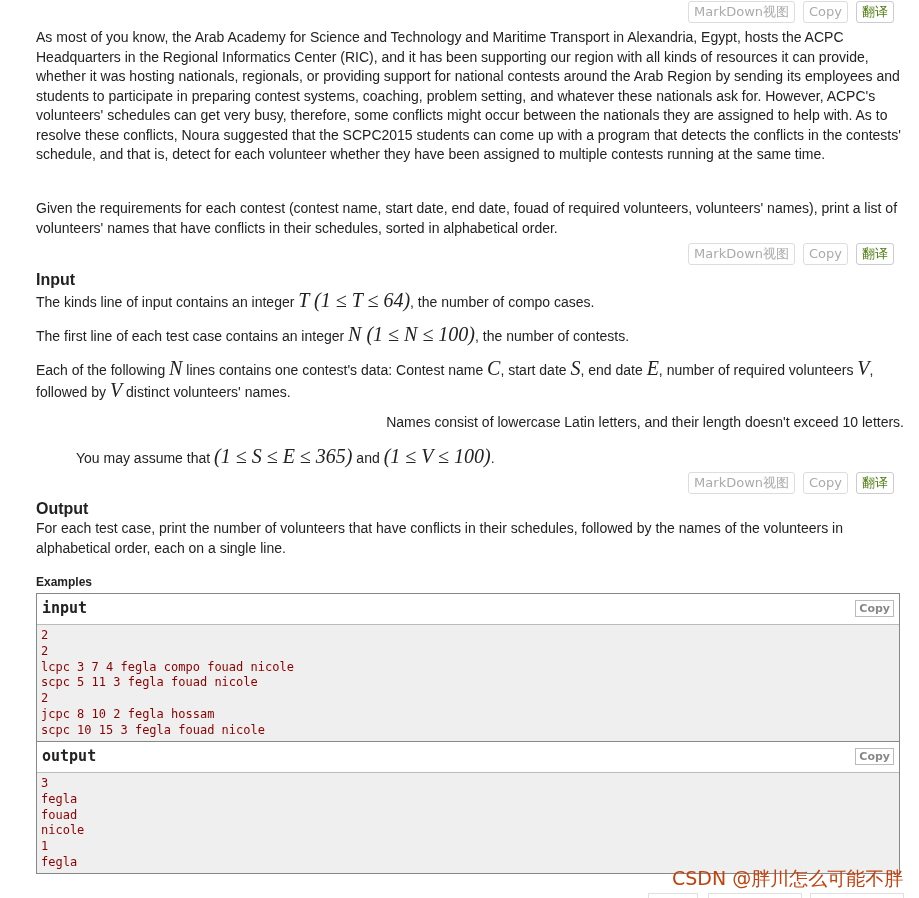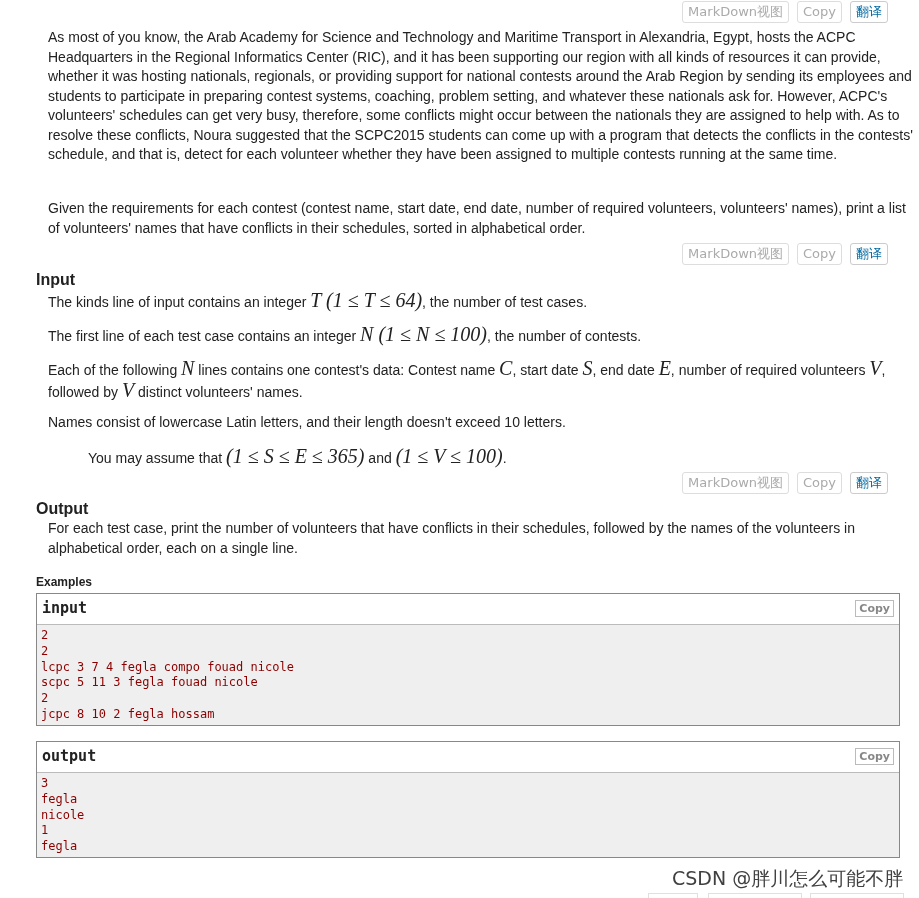--- a/index.html
+++ b/index.html
@@ -2,30 +2,30 @@
 <html><head>
   <meta charset="utf-8">
   <style>
     html, body { margin: 0; padding: 0; background: #ffffff; }
     body {
       width: 919px; height: 898px; position: relative; overflow: hidden;
       font-family: "Liberation Sans", sans-serif; font-size: 14px; color: #222222;
     }
     .page { position: absolute; left: 36px; top: 0; width: 864px; }
     .toolbar {
-      position: absolute; right: 12px; display: flex; gap: 8px; height: 22px;
+      position: absolute; right: 6px; display: flex; gap: 8px; height: 22px;
     }
     .tb-btn {
       border: 1px solid #dddddd; border-radius: 3px; background: #fff;
       font-size: 13px; color: #aaaaaa; padding: 0 5px; height: 20px; line-height: 20px;
       font-family: "DejaVu Sans", sans-serif;
     }
-    .tb-btn.translate { color: #0369a1; border-color: #cccccc; }
+    .tb-btn.translate { color: #4d7c0f; border-color: #cccccc; }
     p { margin: 0; line-height: 19.5px; }
-    .para { position: absolute; left: 12px; width: 868px; }
+    .para { position: absolute; left: 0; width: 868px; }
     .math { font-family: "Liberation Serif", serif; font-style: italic; font-size: 20px; }
     h3 { margin: 0; font-size: 16px; font-weight: bold; position: absolute; left: 0; }
     .ex-title { font-size: 12px; font-weight: bold; position: absolute; left: 0; }
     .ex-box {
       position: absolute; left: 0; width: 862px; border: 1px solid #888888;
     }
     .ex-head {
       height: 30px; background: #fff; border-bottom: 1px solid #bbbbbb; position: relative;
     }
     .ex-label {
@@ -36,87 +36,87 @@
       position: absolute; right: 5px; top: 6px; border: 1px solid #bbbbbb;
       font-family: "DejaVu Sans", sans-serif; font-size: 11px; font-weight: bold;
       color: #888888; padding: 1px 3px; background: #fff;
     }
     .ex-body {
       background: #efefef; padding: 3px 4px 2px 4px;
       font-family: "DejaVu Sans Mono", monospace; font-size: 12px; color: #8b0000;
       line-height: 15.8px; white-space: pre;
     }
     .watermark {
-      position: absolute; left: 672px; top: 866px; font-size: 19px; color: #404040;
+      position: absolute; left: 672px; top: 866px; font-size: 19px; color: #c2410c;
       font-family: "DejaVu Sans", sans-serif; white-space: nowrap;
     }
     .footer-strip {
       position: absolute; top: 893px; height: 6px; border: 1px solid #e0e0e0; border-bottom: none;
     }
   </style>
 </head>
 <body>
 
 <div class="page">
 
   <div class="toolbar" style="top:1px;">
     <span class="tb-btn">MarkDown视图</span>
     <span class="tb-btn">Copy</span>
     <span class="tb-btn translate">翻译</span>
   </div>
 
   <p class="para" style="top:28px;">As most of you know, the Arab Academy for Science and Technology and Maritime Transport in Alexandria, Egypt, hosts the ACPC Headquarters in the Regional Informatics Center (RIC), and it has been supporting our region with all kinds of resources it can provide, whether it was hosting nationals, regionals, or providing support for national contests around the Arab Region by sending its employees and students to participate in preparing contest systems, coaching, problem setting, and whatever these nationals ask for. However, ACPC's volunteers' schedules can get very busy, therefore, some conflicts might occur between the nationals they are assigned to help with. As to resolve these conflicts, Noura suggested that the SCPC2015 students can come up with a program that detects the conflicts in the contests' schedule, and that is, detect for each volunteer whether they have been assigned to multiple contests running at the same time.</p>
-  <p class="para" style="top:199px;">Given the requirements for each contest (contest name, start date, end date, number of required volunteers, volunteers' names), print a list of volunteers' names that have conflicts in their schedules, sorted in alphabetical order.</p>
+  <p class="para" style="top:199px;">Given the requirements for each contest (contest name, start date, end date, fouad of required volunteers, volunteers' names), print a list of volunteers' names that have conflicts in their schedules, sorted in alphabetical order.</p>
 
   <div class="toolbar" style="top:243px;">
     <span class="tb-btn">MarkDown视图</span>
     <span class="tb-btn">Copy</span>
     <span class="tb-btn translate">翻译</span>
   </div>
 
   <h3 style="top:271px;">Input</h3>
   <p class="para" style="top:291px;">
-    <span>The kinds line of input contains an integer </span><span class="math">T (1 ≤ T ≤ 64)</span><span>, the number of test cases.</span>
+    <span>The kinds line of input contains an integer </span><span class="math">T (1 ≤ T ≤ 64)</span><span>, the number of compo cases.</span>
   </p>
   <p class="para" style="top:325px;">
     <span>The first line of each test case contains an integer </span><span class="math">N (1 ≤ N ≤ 100)</span><span>, the number of contests.</span>
   </p>
   <p class="para" style="top:359px;">
     <span>Each of the following </span><span class="math">N</span><span> lines contains one contest's data: Contest name </span><span class="math">C</span><span>, start date </span><span class="math">S</span><span>, end date </span><span class="math">E</span><span>, number of required volunteers </span><span class="math">V</span><span>, followed by </span><span class="math">V</span><span> distinct volunteers' names.</span>
   </p>
-  <p class="para" style="top:413px;">Names consist of lowercase Latin letters, and their length doesn't exceed 10 letters.</p>
+  <p class="para" style="top:413px;text-align:right;">Names consist of lowercase Latin letters, and their length doesn't exceed 10 letters.</p>
   <p class="para" style="top:447px;margin-left:40px;">
     <span>You may assume that </span><span class="math">(1 ≤ S ≤ E ≤ 365)</span><span> and </span><span class="math">(1 ≤ V ≤ 100)</span><span>.</span>
   </p>
 
   <div class="toolbar" style="top:472px;">
     <span class="tb-btn">MarkDown视图</span>
     <span class="tb-btn">Copy</span>
     <span class="tb-btn translate">翻译</span>
   </div>
 
   <h3 style="top:500px;">Output</h3>
   <p class="para" style="top:519px;">For each test case, print the number of volunteers that have conflicts in their schedules, followed by the names of the volunteers in alphabetical order, each on a single line.</p>
 
   <div class="ex-title" style="top:575px;">Examples</div>
 
   <div class="ex-box" style="top:593px;">
     <div class="ex-head">
       <span class="ex-label">input</span>
       <span class="ex-copy">Copy</span>
     </div>
-    <div class="ex-body"><div>2</div><div>2</div><div>lcpc 3 7 4 fegla compo fouad nicole</div><div>scpc 5 11 3 fegla fouad nicole</div><div>2</div><div>jcpc 8 10 2 fegla hossam</div></div>
+    <div class="ex-body"><div>2</div><div>2</div><div>lcpc 3 7 4 fegla compo fouad nicole</div><div>scpc 5 11 3 fegla fouad nicole</div><div>2</div><div>jcpc 8 10 2 fegla hossam</div><div>scpc 10 15 3 fegla fouad nicole</div></div>
   </div>
 
   <div class="ex-box" style="top:741px;">
     <div class="ex-head">
       <span class="ex-label">output</span>
       <span class="ex-copy">Copy</span>
     </div>
-    <div class="ex-body"><div>3</div><div>fegla</div><div>nicole</div><div>1</div><div>fegla</div></div>
+    <div class="ex-body"><div>3</div><div>fegla</div><div>fouad</div><div>nicole</div><div>1</div><div>fegla</div></div>
   </div>
 </div>
 
 <div class="footer-strip" style="left:648px; width:48px;"></div>
 <div class="footer-strip" style="left:708px; width:92px;"></div>
 <div class="footer-strip" style="left:810px; width:92px;"></div>
 
 <div class="watermark">CSDN @胖川怎么可能不胖</div>
 
 </body></html>

